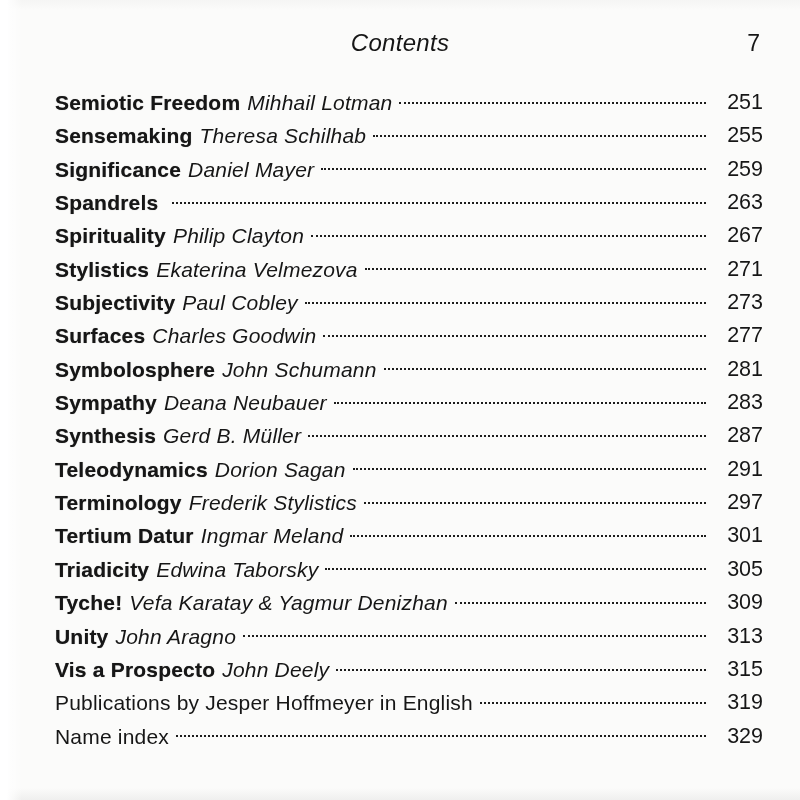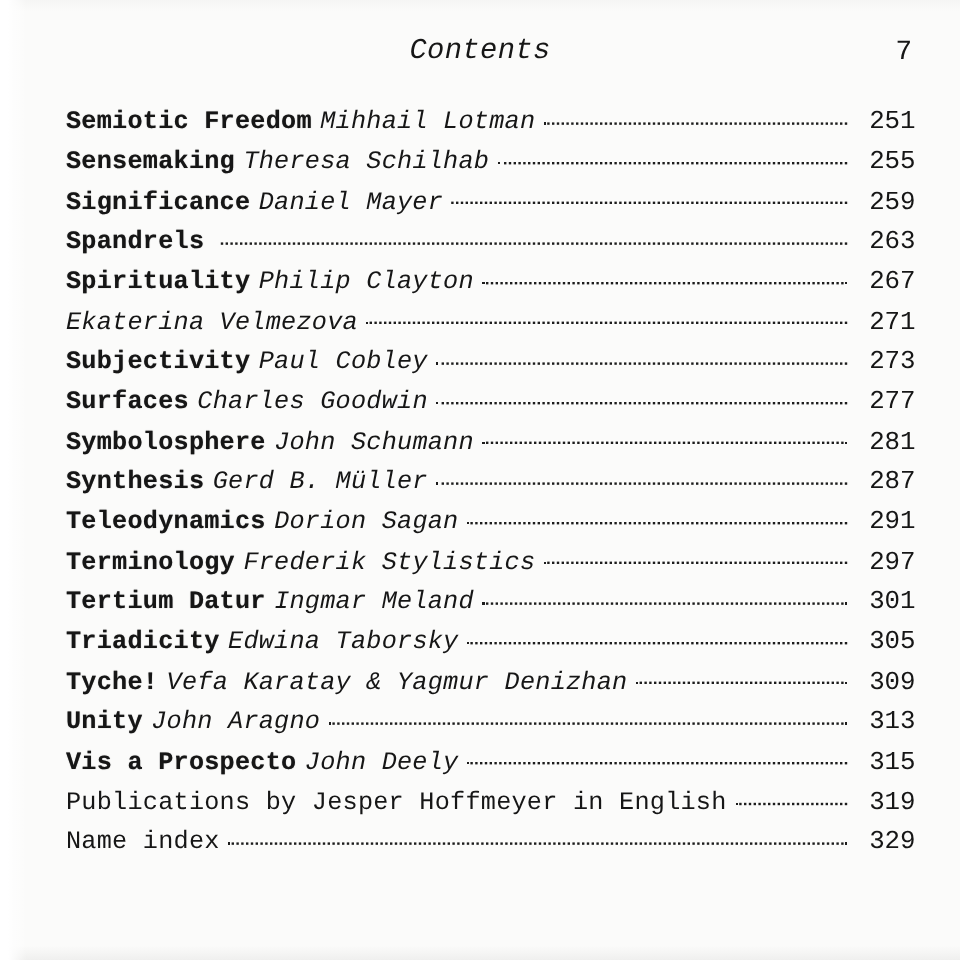--- a/index.html
+++ b/index.html
@@ -6,21 +6,21 @@
     margin: 0;
     padding: 0;
     background: #e8e8e8;
   }
   .page {
     position: relative;
     width: 800px;
     height: 800px;
     box-sizing: border-box;
     overflow: hidden;
-    font-family: Liberation Mono, monospace;
+    font-family: Liberation Sans, sans-serif;
     color: #161616;
     background:
       linear-gradient(90deg, #ffffff 0px, #ffffff 7px, rgba(255,255,255,0) 22px),
       linear-gradient(90deg, rgba(233,233,232,0.55) 0px, rgba(233,233,232,0) 14px),
       linear-gradient(0deg, #efefee 0px, rgba(239,239,238,0) 12px),
       linear-gradient(180deg, #f5f5f4 0px, rgba(245,245,244,0) 10px),
       #fbfbfa;
   }
   .header {
     position: absolute;
@@ -135,20 +135,21 @@
 
   <div class="row">
     <span class="title">Spirituality</span>
     <span class="author">Philip Clayton</span>
 
     <span class="leader"></span>
     <span class="pageno">267</span>
   </div>
 
   <div class="row">
+    <span class="title">Stylistics</span>
     <span class="author">Ekaterina Velmezova</span>
 
     <span class="leader"></span>
     <span class="pageno">271</span>
   </div>
 
   <div class="row">
     <span class="title">Subjectivity</span>
     <span class="author">Paul Cobley</span>
 
@@ -165,20 +166,27 @@
   </div>
 
   <div class="row">
     <span class="title">Symbolosphere</span>
     <span class="author">John Schumann</span>
 
     <span class="leader"></span>
     <span class="pageno">281</span>
   </div>
 
+  <div class="row">
+    <span class="title">Sympathy</span>
+    <span class="author">Deana Neubauer</span>
+
+    <span class="leader"></span>
+    <span class="pageno">283</span>
+  </div>
 
   <div class="row">
     <span class="title">Synthesis</span>
     <span class="author">Gerd B. Müller</span>
 
     <span class="leader"></span>
     <span class="pageno">287</span>
   </div>
 
   <div class="row">

